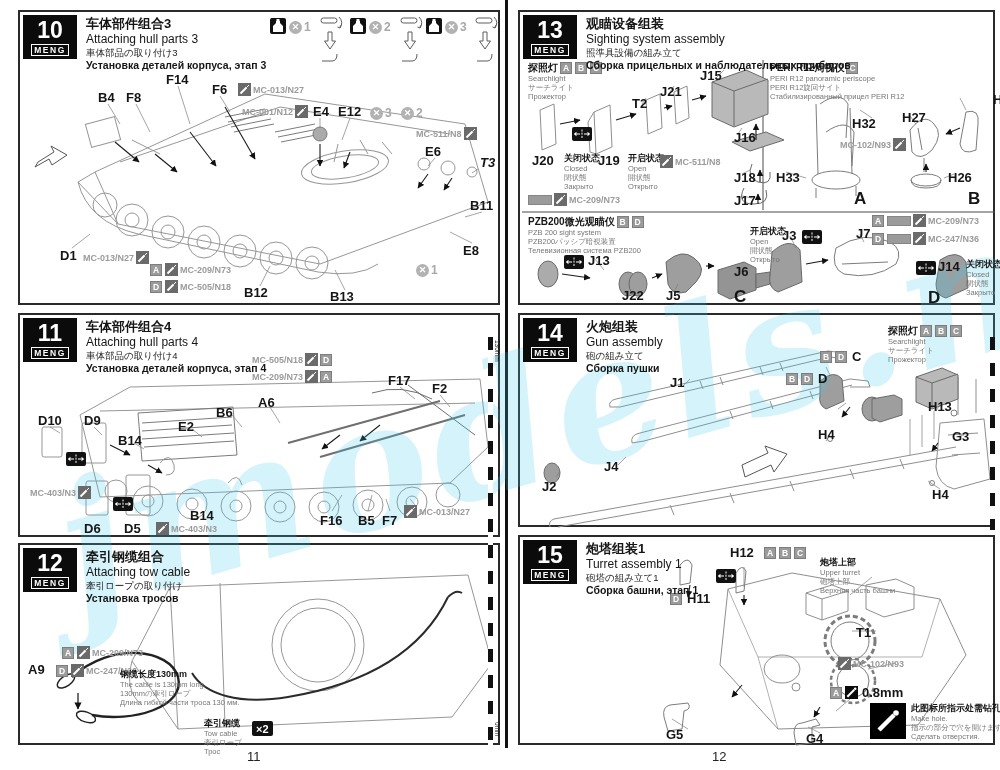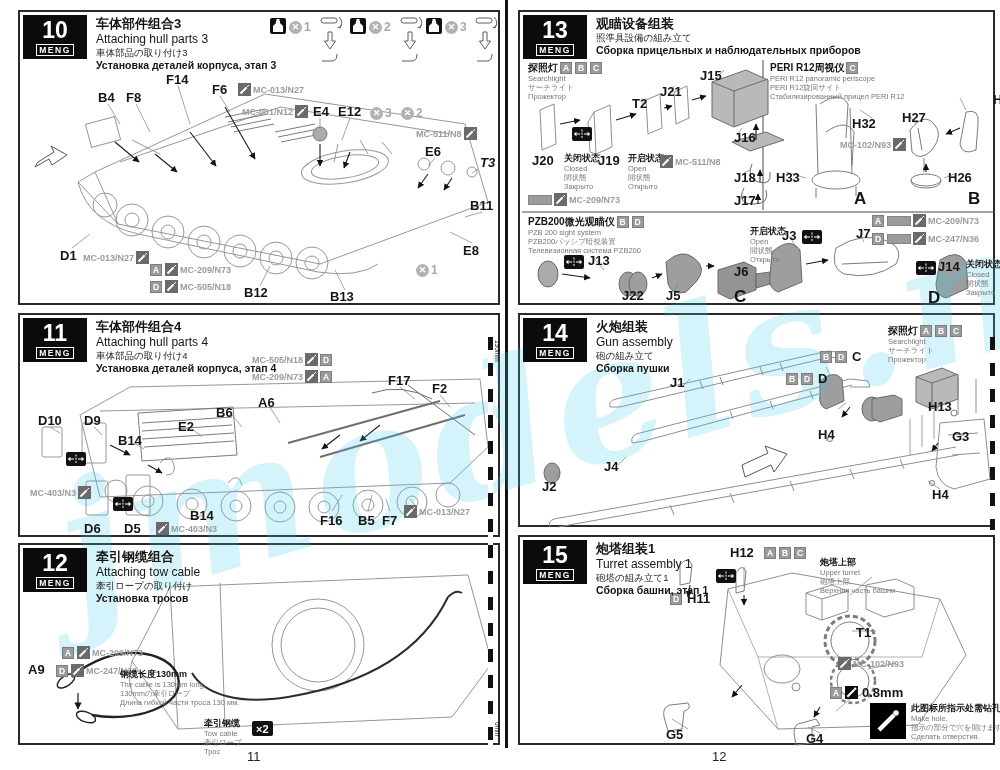--- a/index.html
+++ b/index.html
@@ -1,20 +1,20 @@
 <!DOCTYPE html>
 <html><head>
 <meta charset="utf-8">
 <style>
   html,body{margin:0;padding:0;background:#e8e8e8;}
   .sheet{position:relative;width:1000px;height:770px;background:#ffffff;overflow:hidden;
          font-family:"Liberation Sans",sans-serif;color:#151515;}
   .step{position:absolute;border:2px solid #2a2a2a;background:#fff;box-sizing:border-box;}
   .step-head{position:absolute;top:3px;left:3px;display:flex;gap:9px;z-index:4;}
-  .step-badge{width:64px;height:44px;background:#0b0b0b;color:#fff;display:flex;flex-direction:column;
+  .step-badge{width:54px;height:44px;background:#0b0b0b;color:#fff;display:flex;flex-direction:column;
               align-items:center;justify-content:center;flex:none;}
   .step-num{font-size:23px;font-weight:700;line-height:1;}
   .step-logo{font-size:8.5px;font-weight:700;letter-spacing:1.5px;margin-top:2px;
              border:1px solid #fff;padding:0 2px;}
   .step-titles{padding-top:1px;}
   .t-zh{font-size:13px;font-weight:700;line-height:1.25;}
   .t-en{font-size:12px;font-weight:400;line-height:1.25;}
   .t-ja{font-size:9.5px;line-height:1.25;color:#222;}
   .t-ru{font-size:10.5px;font-weight:700;line-height:1.25;}
   .canvas{position:absolute;inset:0;}
@@ -473,20 +473,21 @@
   </div>
 
   <div class="step" style="left:518px;top:10px;width:477px;height:295px;">
     <div class="step-head">
       <div class="step-badge">
         <div class="step-num">13</div>
         <div class="step-logo">MENG</div>
       </div>
       <div class="step-titles">
         <div class="t-zh">观瞄设备组装</div>
+        <div class="t-en">Sighting system assembly</div>
         <div class="t-ja">照準具設備の組み立て</div>
         <div class="t-ru">Сборка прицельных и наблюдательных приборов</div>
       </div>
     </div>
     <div class="canvas">
       <svg width="477" height="295" viewBox="0 0 477 295">
         <path d="M243,48 V198" stroke="#4a4a4a" fill="none"></path>
         <path d="M2,200 H475" stroke="#4a4a4a" fill="none"></path>
         <g stroke="#8f8f8f" fill="none" stroke-width="1">
           <path d="M20,98 l14,-6 2,40 -14,6 z"></path>

